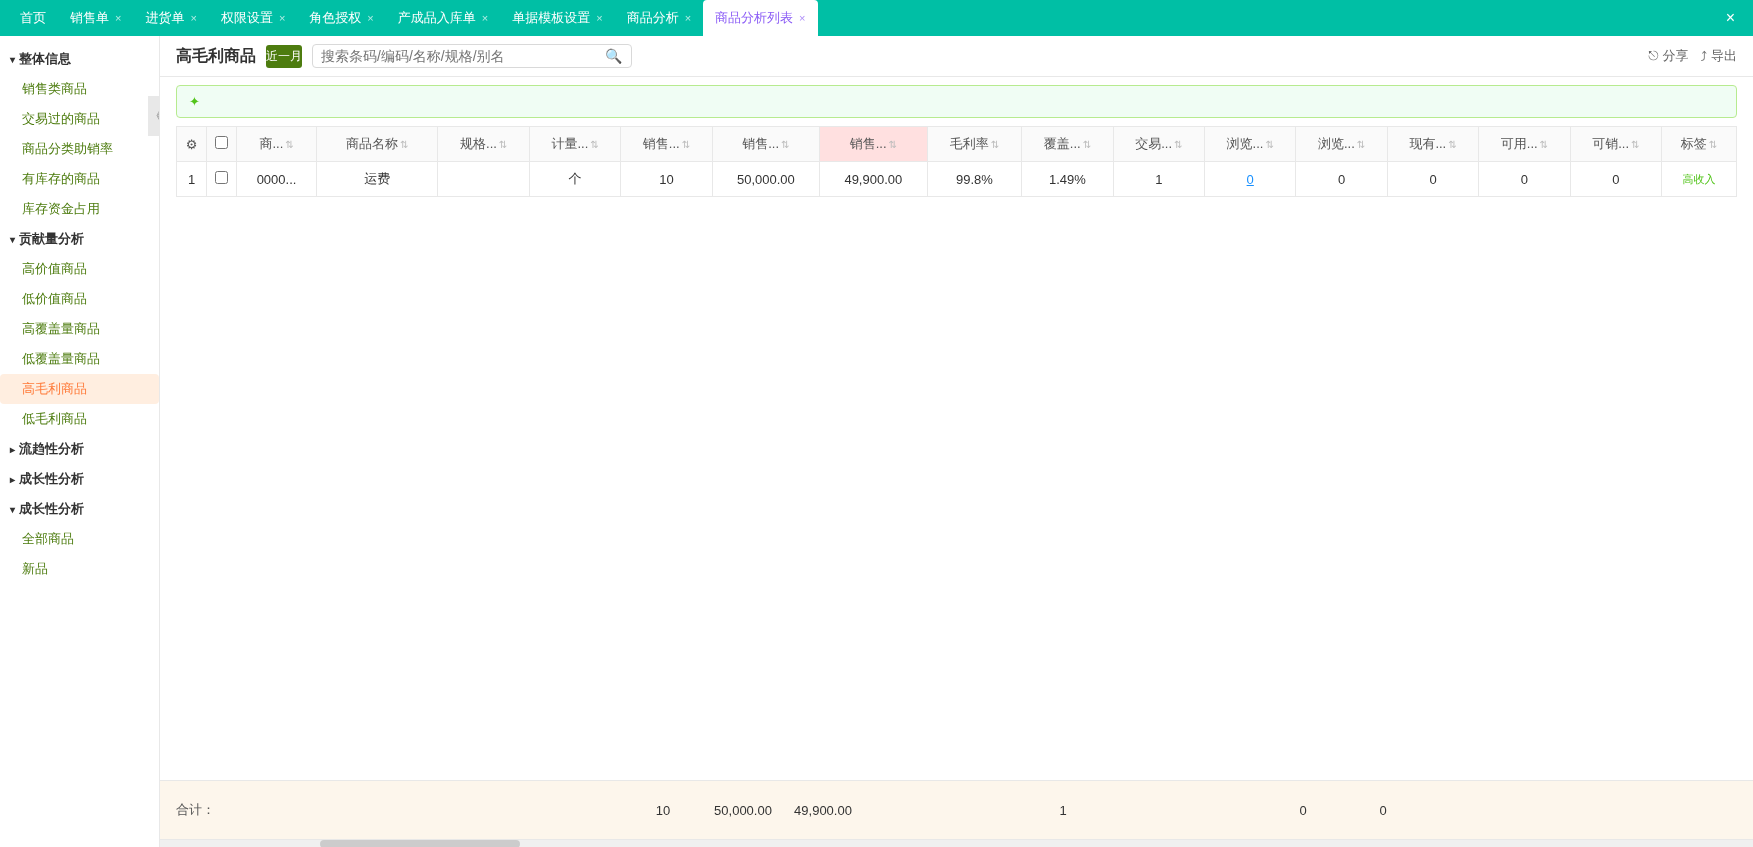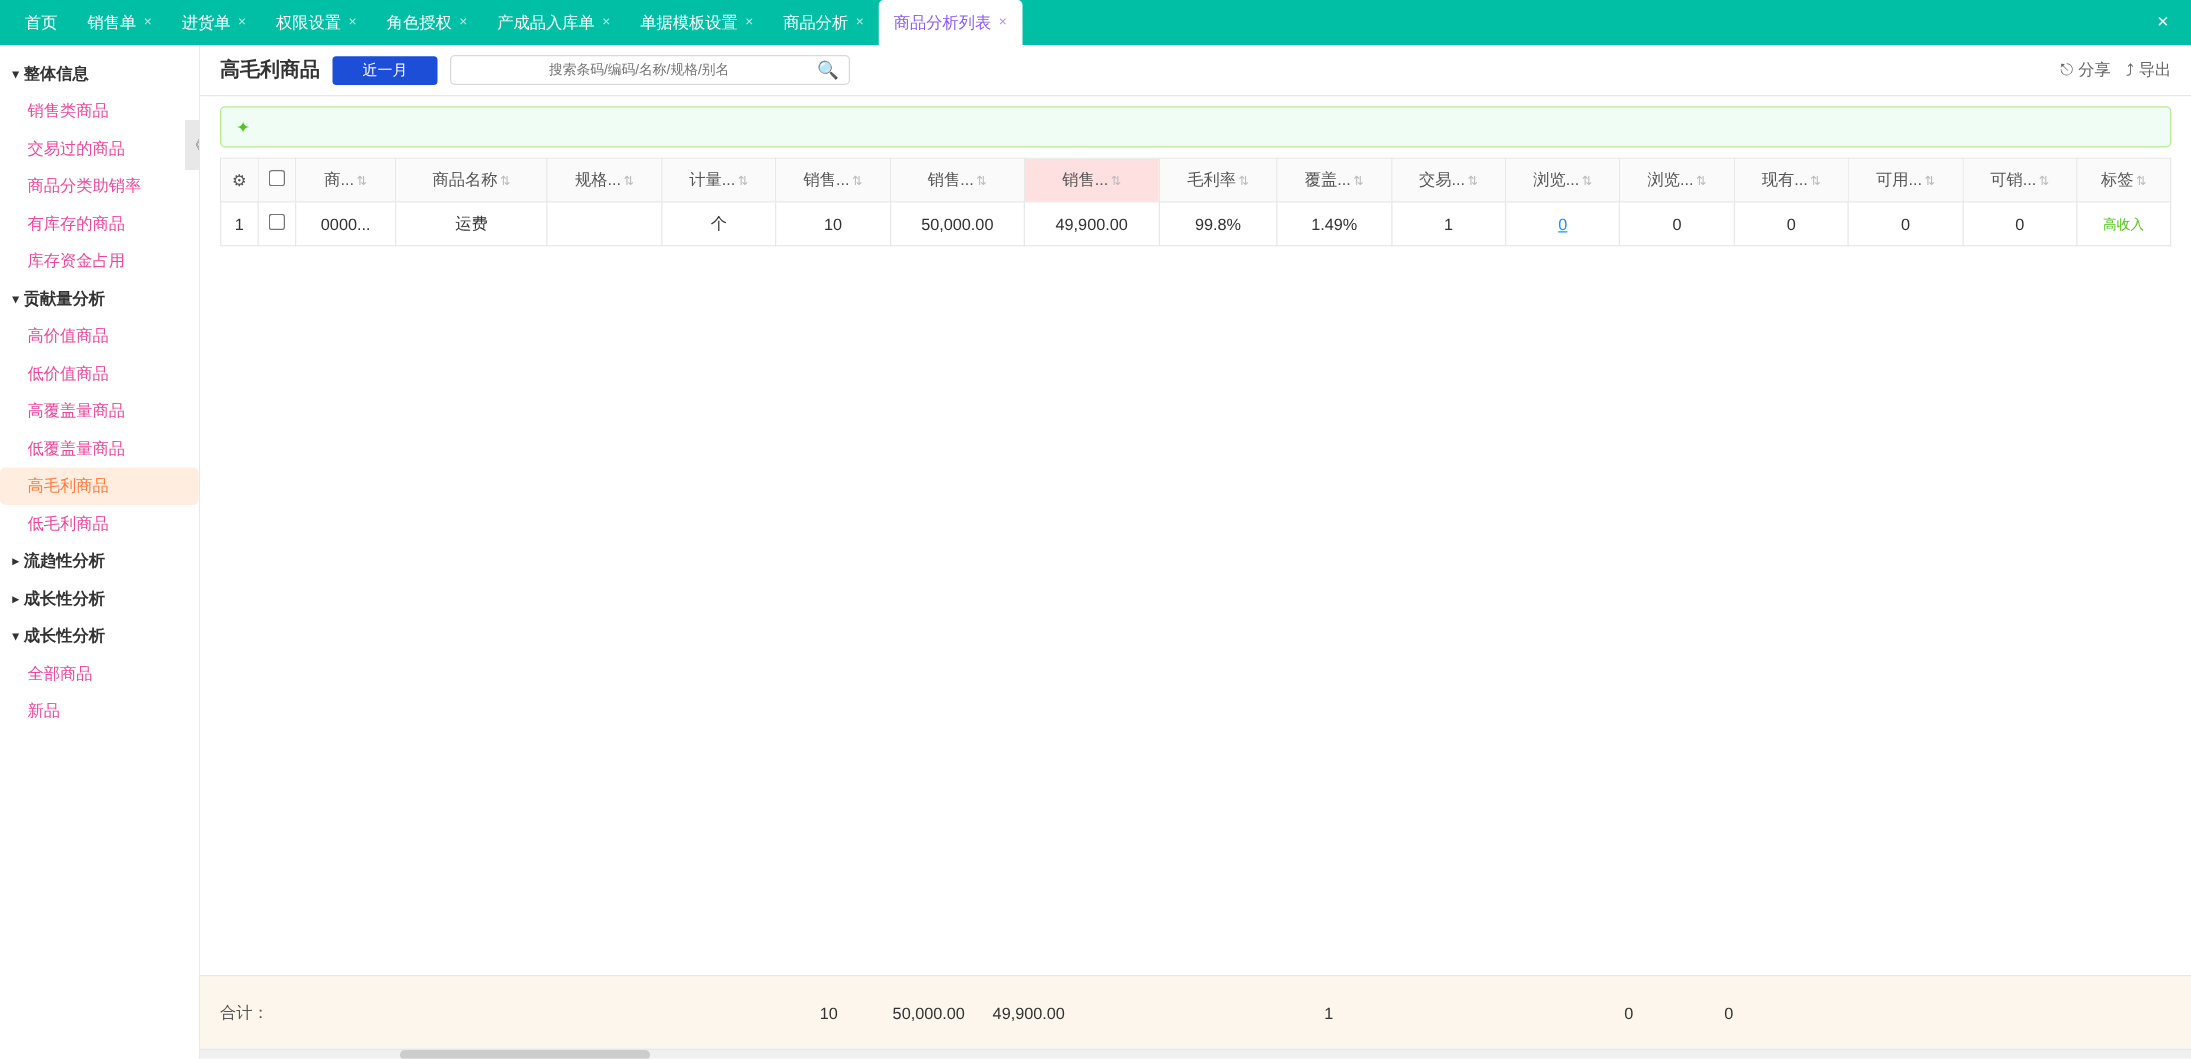--- a/index.html
+++ b/index.html
@@ -67,21 +67,21 @@
       cursor: pointer;
       font-weight: bold;
     }
     .sidebar-group-header .arrow {
       margin-right: 4px;
       font-size: 10px;
     }
     .sidebar-item {
       padding: 6px 10px 6px 22px;
       font-size: 12px;
-      color: #ec4899;
+      color: #4d7c0f;
       cursor: pointer;
       white-space: nowrap;
     }
     .sidebar-item.active {
       background: #ffeee0;
       color: #ff7b3a;
       border-radius: 4px;
     }
     .collapse-btn {
       position: absolute;
@@ -116,45 +116,44 @@
       padding: 8px 16px;
       border-bottom: 1px solid #e8e8e8;
       gap: 10px;
     }
     .content-title {
       font-size: 16px;
       font-weight: bold;
       color: #333;
     }
     .filter-btn {
-      background: #1d4ed8;
+      background: #4d7c0f;
       color: #fff;
       border: none;
       border-radius: 3px;
-      padding: 3px 24px;
+      padding: 3px 0;
       cursor: pointer;
       font-size: 12px;
     }
     .search-box {
       display: flex;
       align-items: center;
       border: 1px solid #d9d9d9;
       border-radius: 4px;
       padding: 3px 8px;
       flex: 1;
       max-width: 320px;
     }
     .search-input {
       border: none;
       outline: none;
-      font-size: 11px;
+      font-size: 14px;
       color: #999;
       flex: 1;
       background: transparent;
-      text-align: center;
     }
     .search-icon { color: #aaa; font-size: 14px; cursor: pointer; }
     .header-actions {
       display: flex;
       align-items: center;
       gap: 12px;
       margin-left: auto;
       color: #666;
       font-size: 12px;
     }

